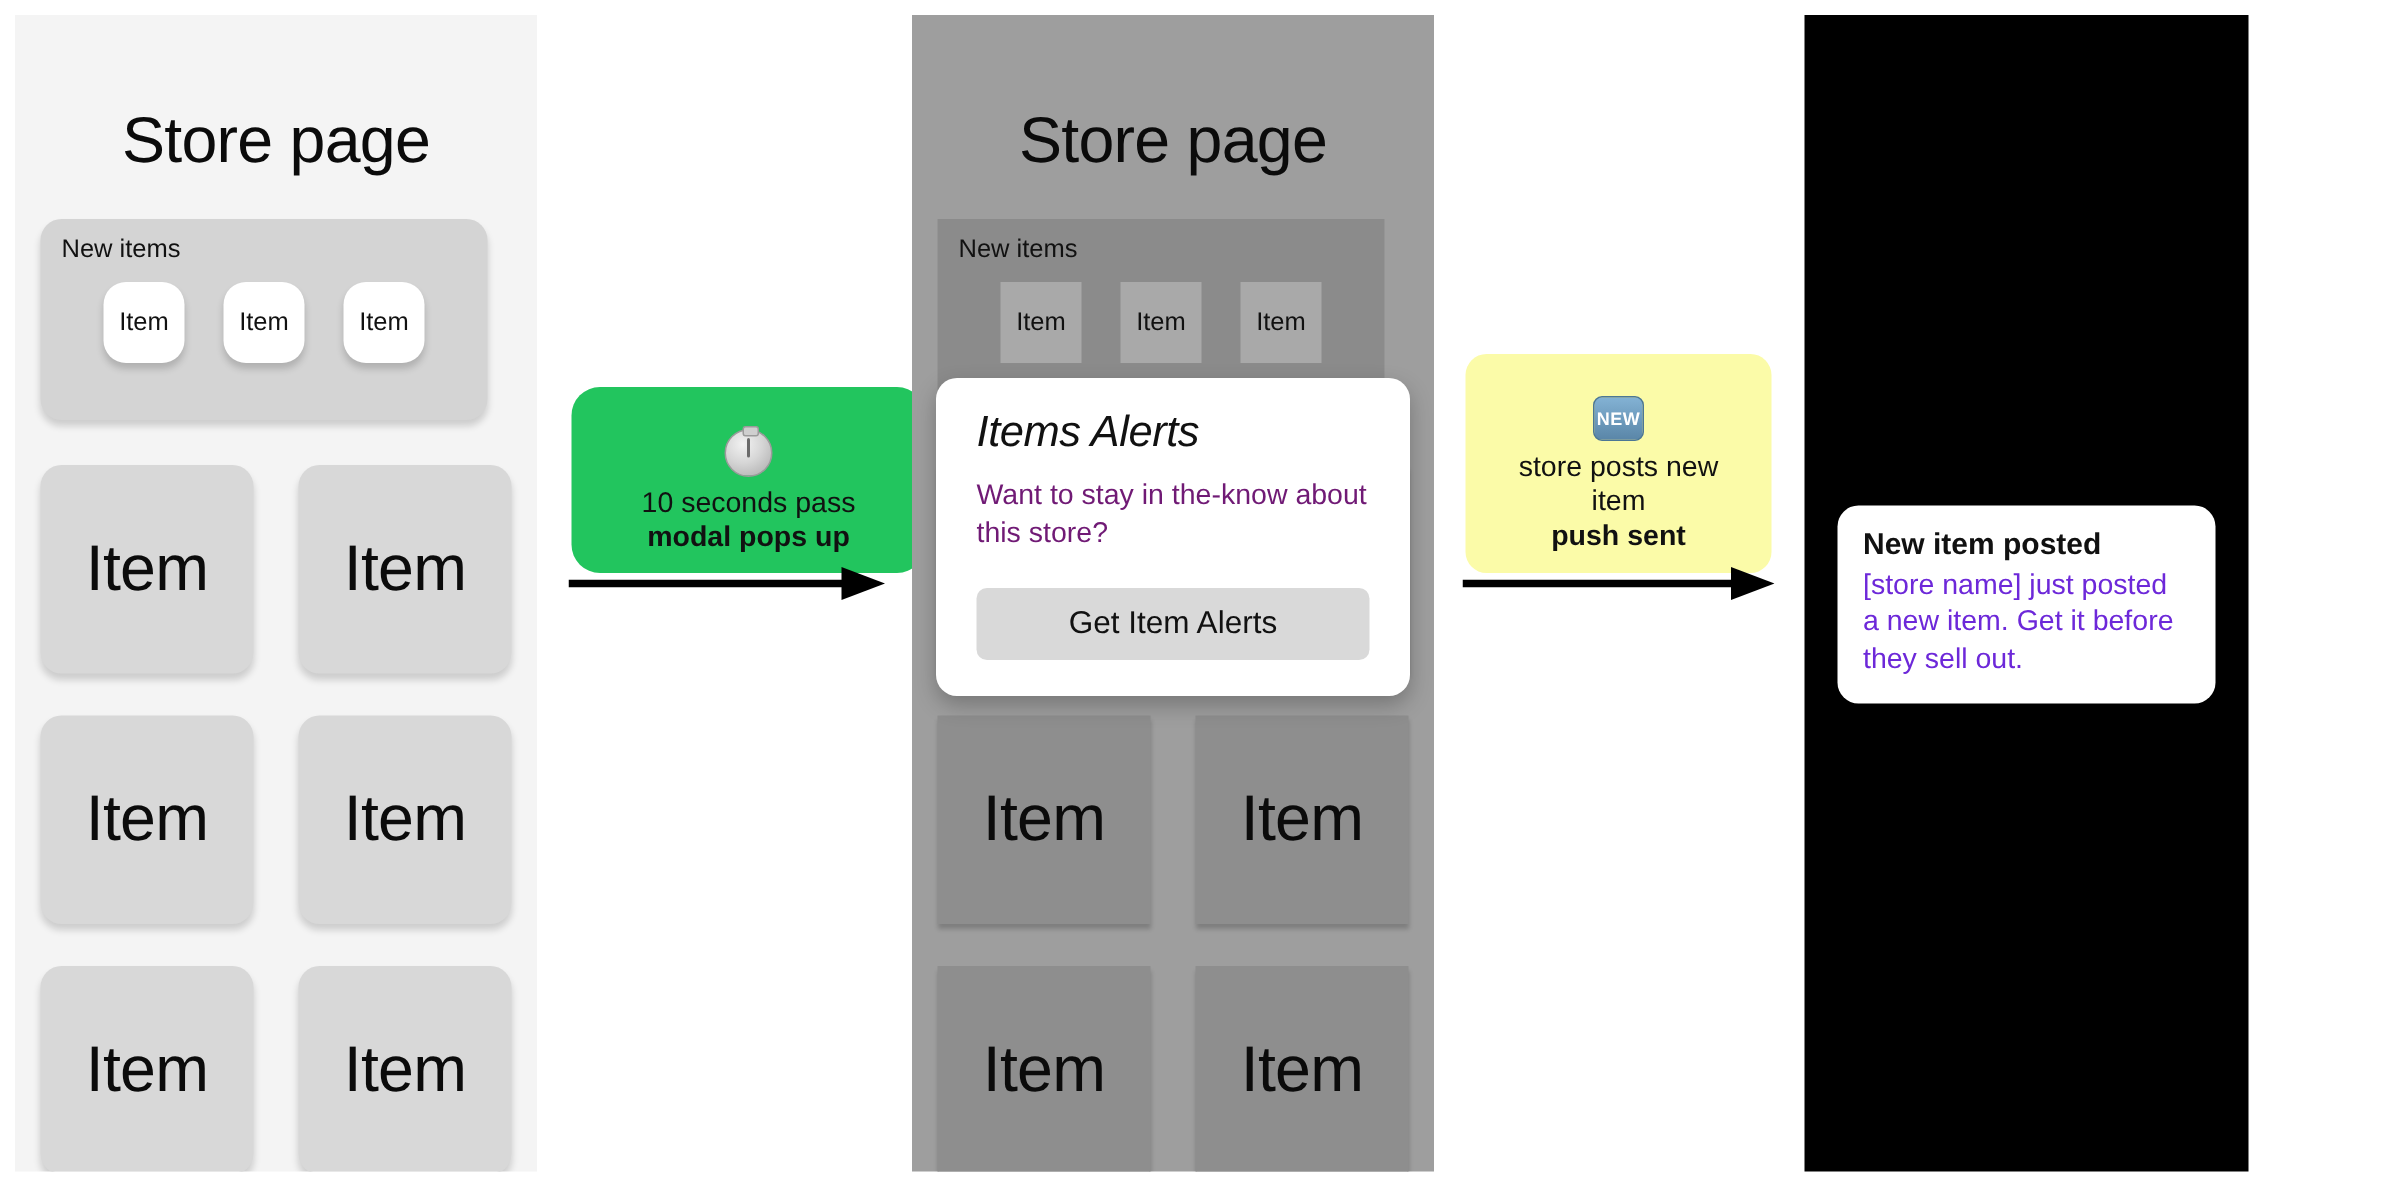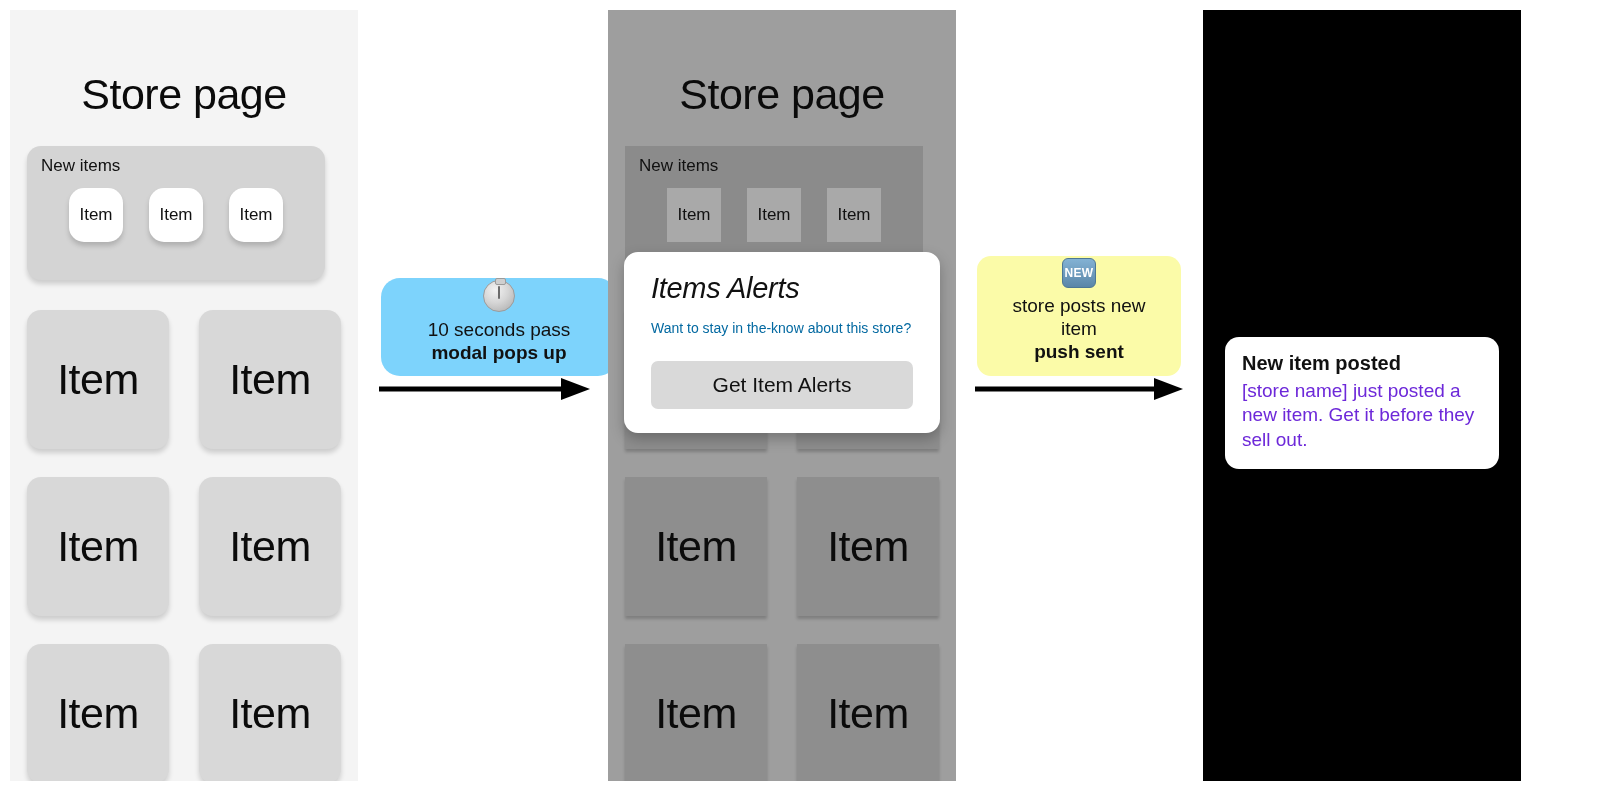--- a/index.html
+++ b/index.html
@@ -142,22 +142,22 @@
   }
   .modal-title {
     font-size: 29px;
     color: #111;
     margin: 0 0 14px 0;
     font-weight: 400;
     letter-spacing: -0.3px;
     font-style: italic;
   }
   .modal-body {
-    font-size: 14px;
-    color: #0369a1;
+    font-size: 19px;
+    color: #701a75;
     line-height: 1.3;
     margin: 0 0 24px 0;
   }
   .modal-primary-btn {
     display: block;
     width: 100%;
     box-sizing: border-box;
     background: #d9d9d9;
     border: none;
     border-radius: 7px;
@@ -176,21 +176,20 @@
     color: #1a8cff;
     text-decoration: none;
     cursor: pointer;
   }
 
   
   #panel-push {
     left: 1203px;
     width: 296px;
     background: #000000;
-    padding-left: 22px;
   }
   .push-card {
     position: absolute;
     left: 22px;
     right: 22px;
     top: 327px;
     background: #ffffff;
     border-radius: 14px;
     padding: 15px 17px 17px 17px;
     box-sizing: border-box;
@@ -207,44 +206,43 @@
     line-height: 1.28;
     margin: 0;
   }
 
   
   .annotation {
     position: absolute;
     border-radius: 14px;
     text-align: center;
     box-sizing: border-box;
-    padding: 2px 12px 12px 12px;
+    padding: 28px 12px 12px 12px;
     line-height: 1.22;
-    margin-top: 20px;
   }
   .annotation .anno-emoji {
     display: block;
     font-size: 26px;
     line-height: 1;
     margin-bottom: 6px;
   }
   .annotation .anno-line {
     display: block;
     font-size: 19px;
     color: #111;
   }
   .annotation .anno-line.strong {
     font-weight: bold;
   }
 
   #anno-timer {
     left: 381px;
     top: 258px;
     width: 236px;
-    background: #7dd3fc;
+    background: #22c55e;
     border-radius: 19px;
   }
   #anno-push {
     left: 977px;
     top: 236px;
     width: 204px;
     background: #fbfba8;
   }
 
   

